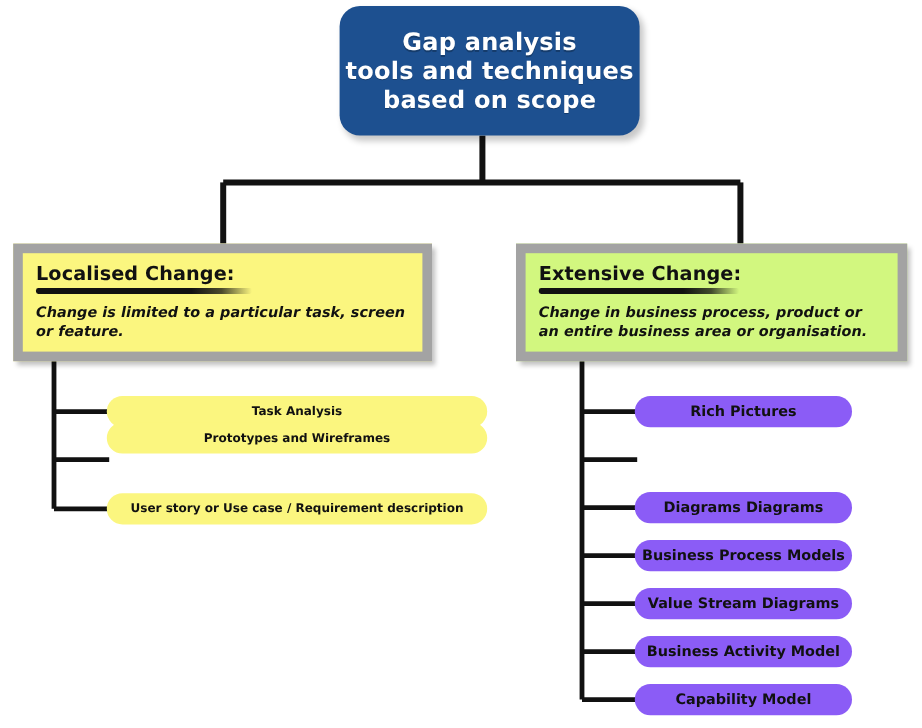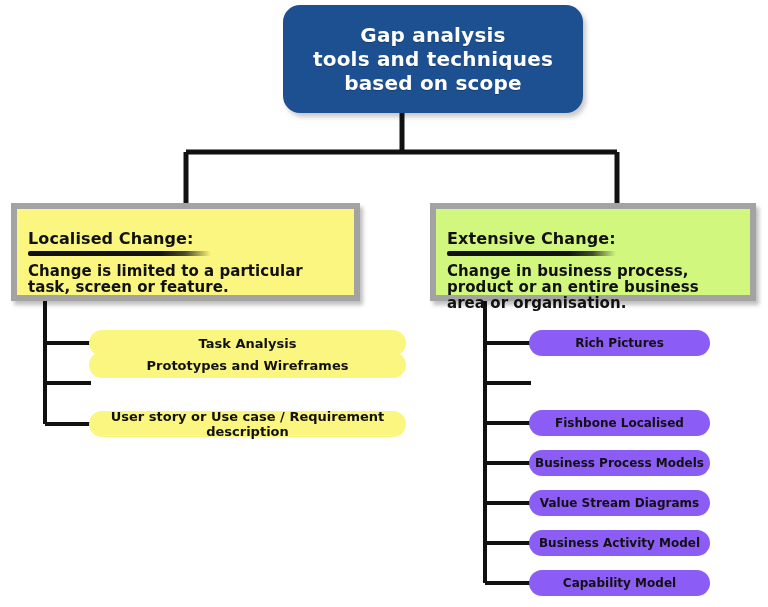--- a/index.html
+++ b/index.html
@@ -27,21 +27,21 @@
     width: 768px;
     height: 607px;
     pointer-events: none;
   }
 
   
   .root-node {
     position: absolute;
     left: 283px;
     top: 5px;
-    width: 300px;
+    width: 250px;
     height: 108px;
     background: #1d5090;
     border-radius: 17px;
     box-shadow: 3px 4px 5px rgba(0,0,0,0.22);
     display: flex;
     align-items: center;
     justify-content: center;
   }
   .root-text {
     color: #ffffff;
@@ -51,24 +51,24 @@
     line-height: 24px;
     text-align: center;
     letter-spacing: 0.2px;
     white-space: pre-line;
     text-shadow: 0 1px 0 rgba(0,0,0,0.25);
   }
 
   
   .cat-box {
     position: absolute;
-    border: 6px solid #a3a3a3;
+    border: 8px solid #a3a3a3;
     box-sizing: border-box;
     box-shadow: 3px 4px 4px rgba(0,0,0,0.25);
-    padding: 20px 11px 6px 11px;
+    padding: 7px 11px 6px 11px;
   }
   .cat-box.left {
     left: 11px;
     top: 203px;
     width: 349px;
     height: 98px;
     background: #fbf67f;
   }
   .cat-box.right {
     left: 430px;
@@ -91,45 +91,46 @@
     width: 58%;
     background: linear-gradient(to right,
                 #111111 0%, #111111 72%,
                 rgba(17,17,17,0.75) 86%,
                 rgba(17,17,17,0.0) 100%);
     border-radius: 2px;
   }
   .cat-desc {
     font-family: "DejaVu Sans", sans-serif;
     font-weight: bold;
-    font-size: 15px;
+    font-size: 12px;
     line-height: 16px;
     color: #111111;
     letter-spacing: 0.05px;
+    font-style: italic;
   }
 
   
   .pill {
     position: absolute;
     display: flex;
     align-items: center;
     justify-content: center;
     border-radius: 999px;
     font-family: "DejaVu Sans", sans-serif;
     font-weight: bold;
     color: #111111;
     text-align: center;
     box-sizing: border-box;
   }
   .pill.left-pill {
     left: 89px;
     width: 317px;
     height: 26px;
     background: #fbf67f;
-    font-size: 13px;
+    font-size: 10px;
     text-align: center;
   }
   .pill.right-pill {
     left: 529px;
     width: 181px;
     height: 26px;
     background: #8b5cf6;
     font-size: 12px;
   }
 </style>
@@ -193,21 +194,21 @@
     <span>Prototypes and Wireframes</span>
   </div>
   <div class="pill left-pill" style="top:411px">
     <span>User story or Use case / Requirement description</span>
   </div>
 
   <div class="pill right-pill" style="top:330px">
     <span>Rich Pictures</span>
   </div>
   <div class="pill right-pill" style="top:410px">
-    <span>Fishbone Localised</span>
+    <span>Diagrams Diagrams</span>
   </div>
   <div class="pill right-pill" style="top:450px">
     <span>Business Process Models</span>
   </div>
   <div class="pill right-pill" style="top:490px">
     <span>Value Stream Diagrams</span>
   </div>
   <div class="pill right-pill" style="top:530px">
     <span>Business Activity Model</span>
   </div>

